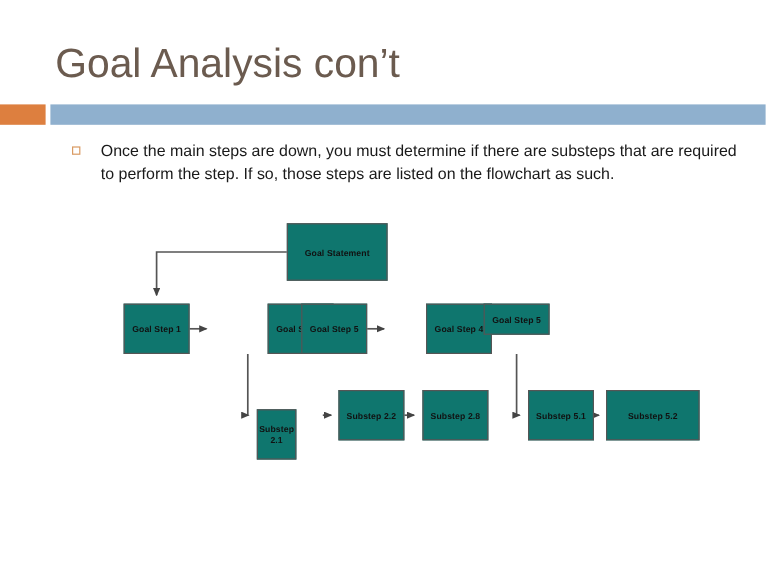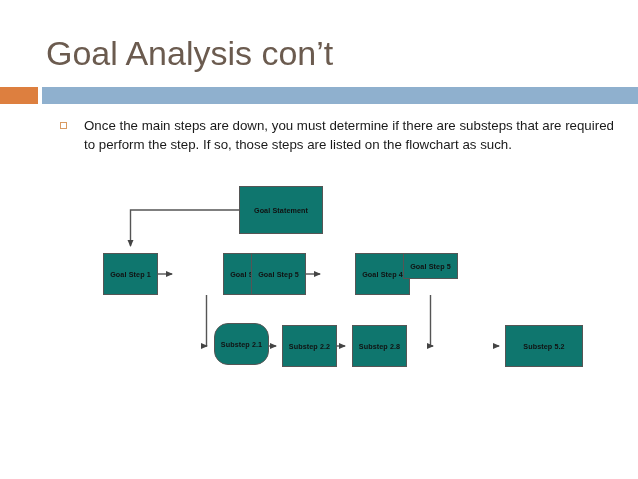--- a/index.html
+++ b/index.html
@@ -159,27 +159,30 @@
       </div>
       <div class="node-box" style="left: 156px; top: 73px; width: 55px; height: 42px; border-color: rgb(85, 85, 85);">
         <span>Goal Step 5</span>
       </div>
       <div class="node-box" style="left: 232px; top: 73px; width: 55px; height: 42px; border-color: rgb(85, 85, 85); margin-left: 28px;">
         <span>Goal Step 4</span>
       </div>
       <div class="node-box" style="left: 308px; top: 73px; width: 55px; height: 26px; border-color: rgb(85, 85, 85);">
         <span>Goal Step 5</span>
       </div>
-      <div class="node-box" style="left: 119px; top: 143px; width: 55px; height: 42px; border-color: rgb(85, 85, 85); border-radius: 14px;">
+      <div class="node-box" style="left: 119px; top: 161px; width: 33px; height: 42px; border-color: rgb(85, 85, 85);">
         <span>Substep 2.1</span>
       </div>
       <div class="node-box" style="left: 187px; top: 145px; width: 55px; height: 42px; border-color: rgb(85, 85, 85);">
         <span>Substep 2.2</span>
       </div>
       <div class="node-box" style="left: 257px; top: 145px; width: 55px; height: 42px; border-color: rgb(85, 85, 85);">
         <span>Substep 2.8</span>
+      </div>
+      <div class="node-box" style="left: 345px; top: 145px; width: 55px; height: 42px; border-color: rgb(85, 85, 85);">
+        <span>Substep 5.1</span>
       </div>
       <div class="node-box" style="left: 410px; top: 145px; width: 78px; height: 42px; border-color: rgb(85, 85, 85);">
         <span>Substep 5.2</span>
       </div>
     </div>
 
 </div>
 
 </body></html>

